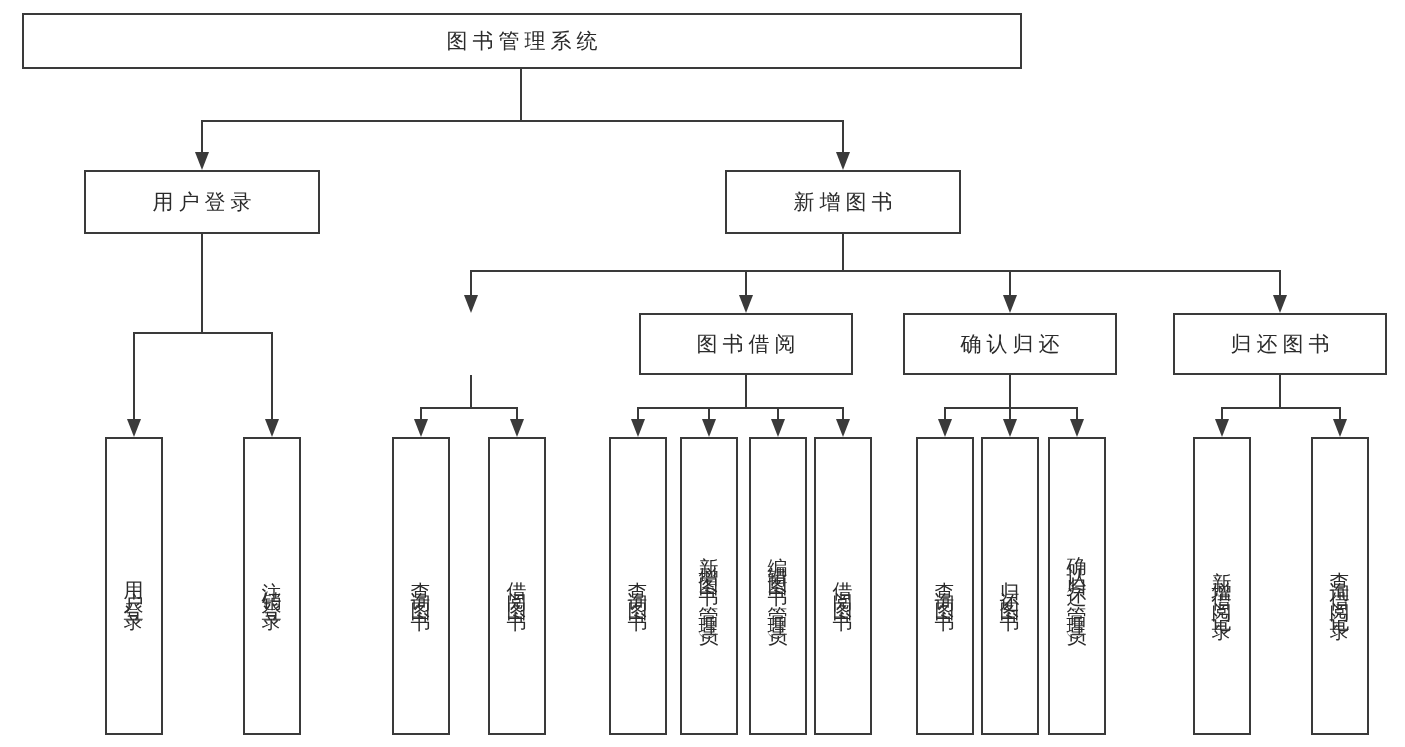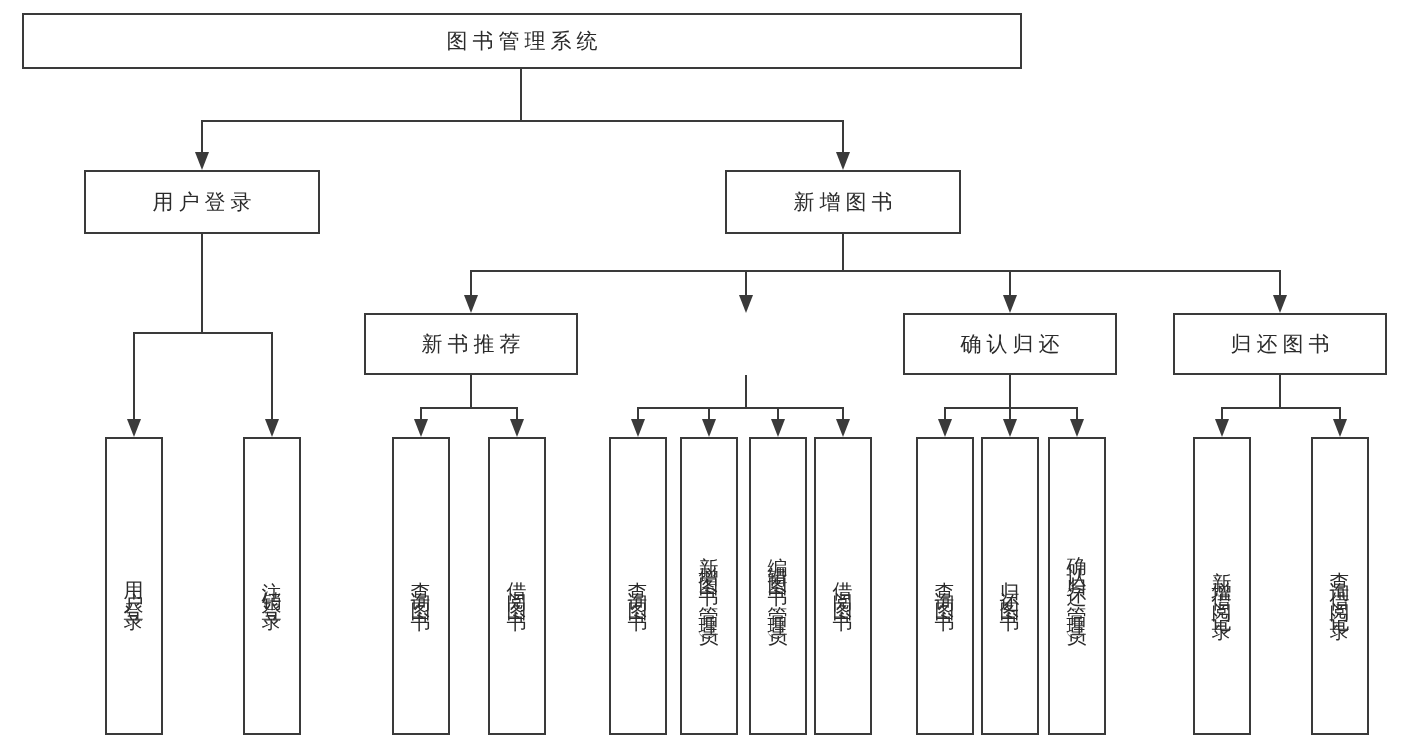--- a/index.html
+++ b/index.html
@@ -76,22 +76,22 @@
     <span class="lbl">图书管理系统</span>
   </div>
 
   <div class="node" style="left:84px;top:170px;width:236px;height:64px">
     <span class="lbl">用户登录</span>
   </div>
   <div class="node" style="left:725px;top:170px;width:236px;height:64px">
     <span class="lbl">新增图书</span>
   </div>
 
-  <div class="node" style="left:364px;top:313px;width:214px;height:62px">
-    <span class="lbl">新书推荐</span>
+  <div class="node" style="left:639px;top:313px;width:214px;height:62px">
+    <span class="lbl">图书借阅</span>
   </div>
   <div class="node" style="left:903px;top:313px;width:214px;height:62px">
     <span class="lbl">确认归还</span>
   </div>
   <div class="node" style="left:1173px;top:313px;width:214px;height:62px">
     <span class="lbl">归还图书</span>
   </div>
 
   <div class="leaf" style="left:105px;top:437px">
     <span class="vlbl">用户登录</span>

